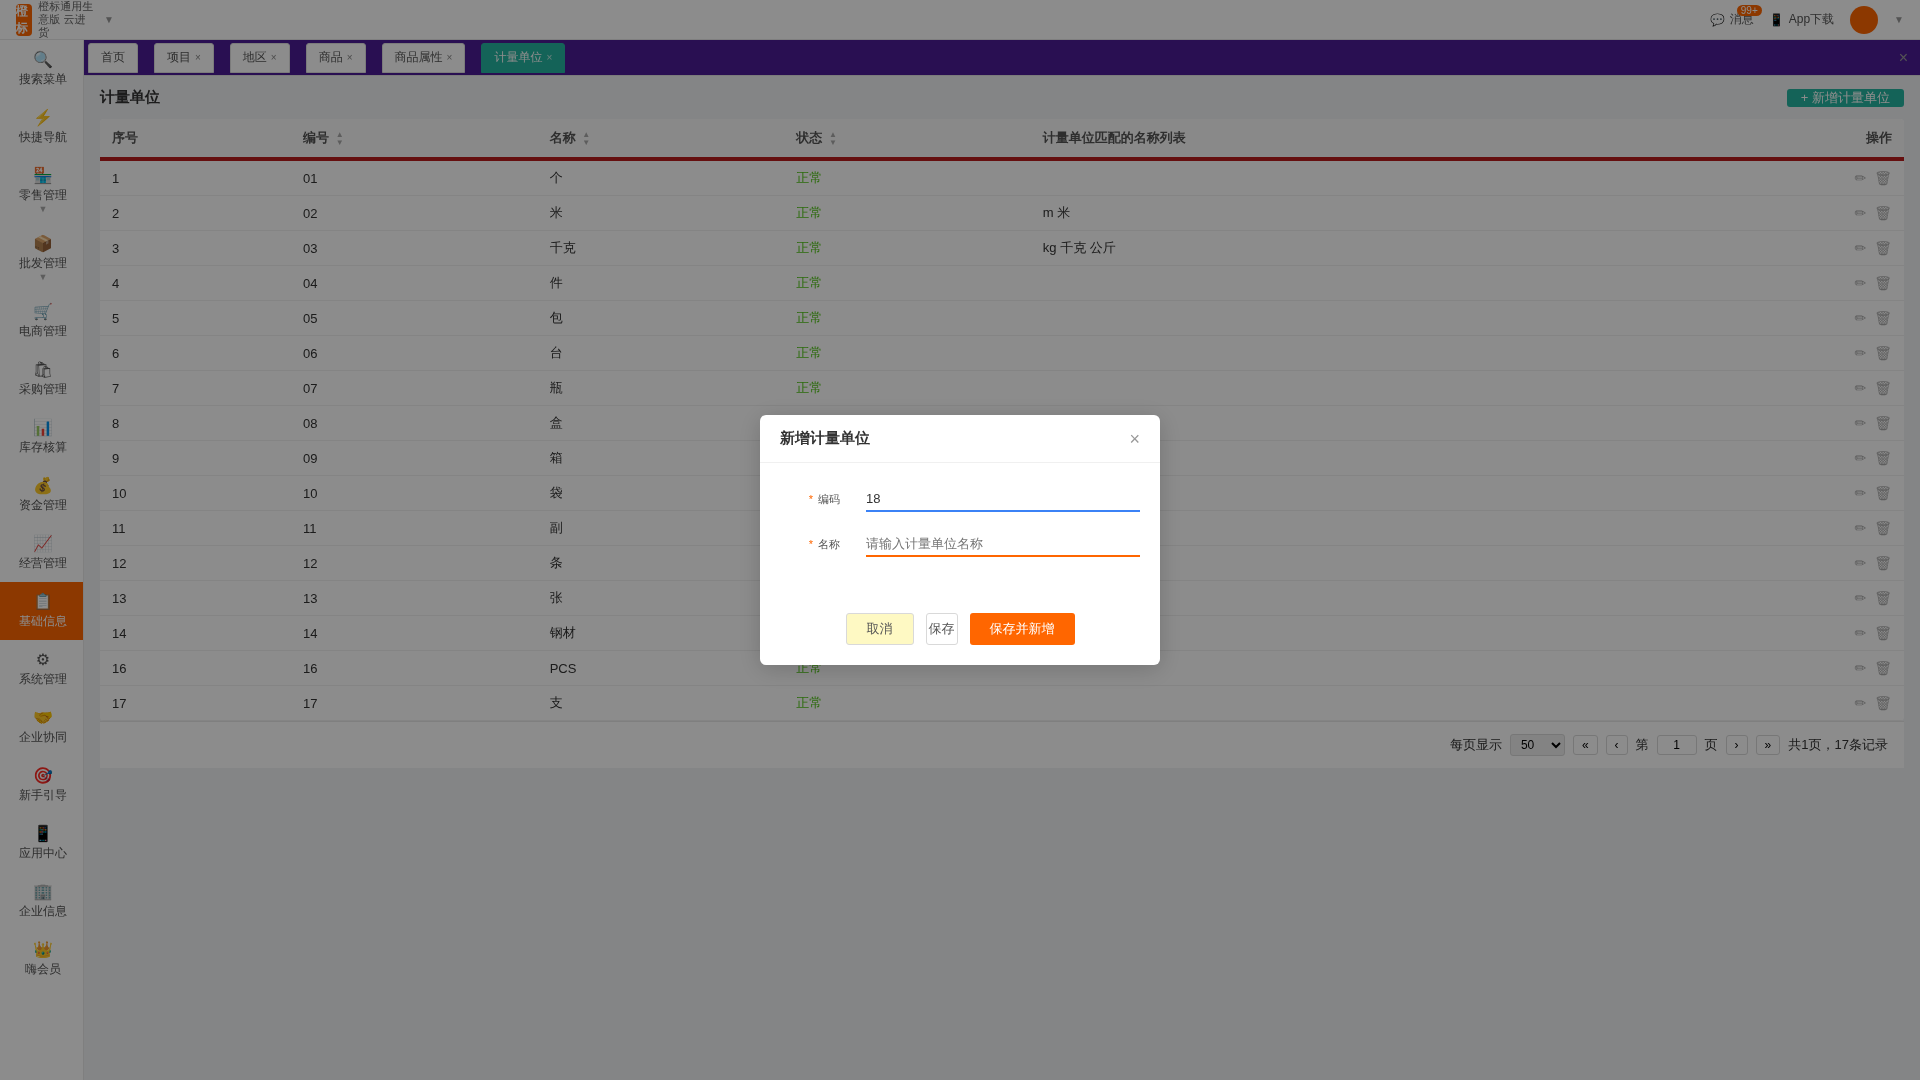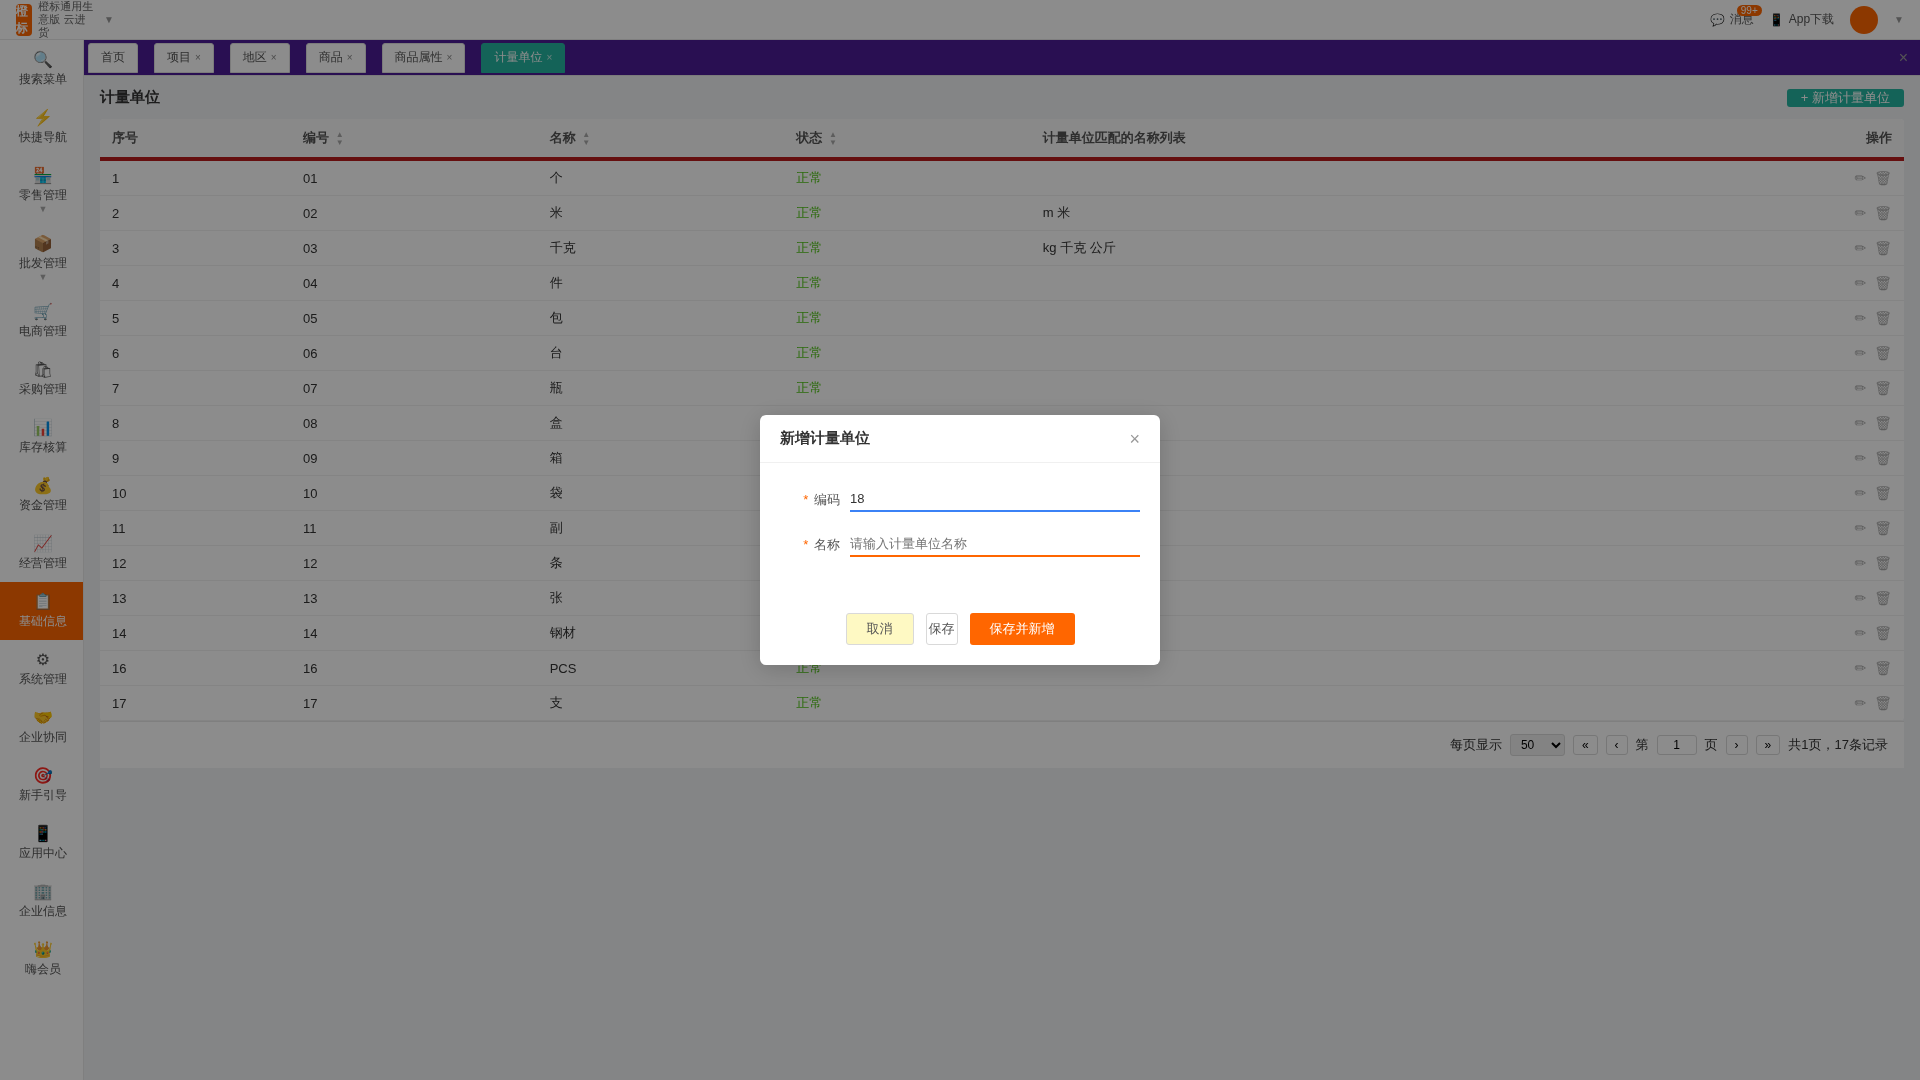--- a/index.html
+++ b/index.html
@@ -159,21 +159,21 @@
       display: flex;
       align-items: center;
       justify-content: space-between;
       padding: 14px 20px;
       border-bottom: 1px solid #f0f0f0;
     }
     .modal-title { font-size: 15px; font-weight: bold; color: #333; }
     .modal-close { cursor: pointer; color: #999; font-size: 18px; line-height: 1; }
     .modal-body { padding: 24px 20px; }
     .form-row { display: flex; align-items: center; margin-bottom: 20px; }
-    .form-label { width: 60px; text-align: right; margin-right: 10px; font-size: 13px; color: #555; }
+    .form-label { width: 60px; text-align: right; margin-right: 26px; font-size: 11px; color: #555; }
     .form-label .required { color: #f60; margin-right: 2px; }
     .form-input {
       flex: 1;
       border: none;
       border-bottom: 2px solid #3b82f6;
       padding: 4px 0;
       font-size: 13px;
       outline: none;
       color: #333;
     }

